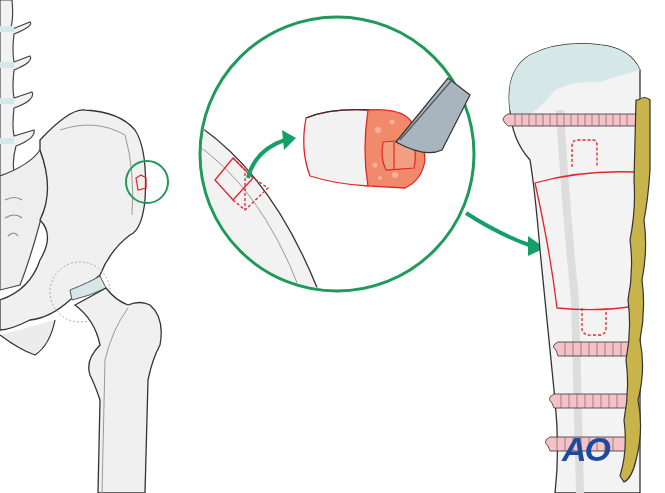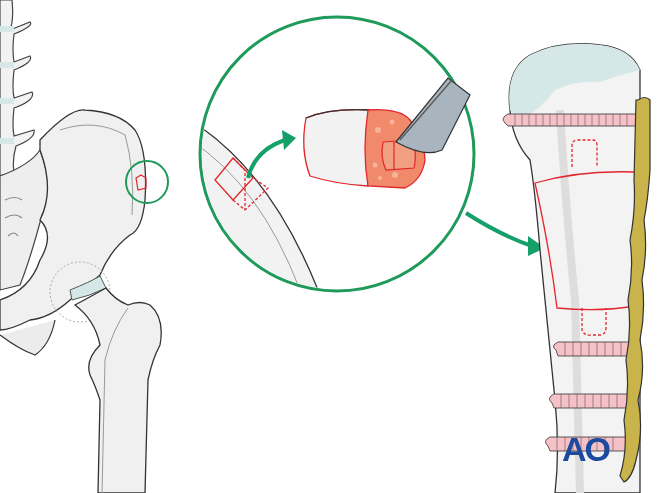--- a/index.html
+++ b/index.html
@@ -1,16 +1,16 @@
 <!DOCTYPE html>
 <html><head>
 <meta charset="utf-8">
 <style>
   html,body{margin:0;padding:0;background:#fff;}
-  #stage{position:relative;width:665px;height:493px;overflow:hidden;background:#ffffff;font-family:"Liberation Sans",sans-serif;}
+  #stage{position:relative;width:665px;height:493px;overflow:hidden;background:#ffffff;font-family:"Liberation Sans",sans-serif;font-style:italic;}
   svg{position:absolute;left:0;top:0;}
   .logo{position:absolute;left:562px;top:432px;font-family:"Liberation Sans",sans-serif;font-size:34px;font-weight:bold;letter-spacing:-2px;line-height:1;}
 </style>
 </head>
 <body>
 
 <div id="stage">
 <svg width="665" height="493" viewBox="0 0 665 493">
 
   <g stroke="#444" stroke-width="1.2" fill="#f2f2f2">

